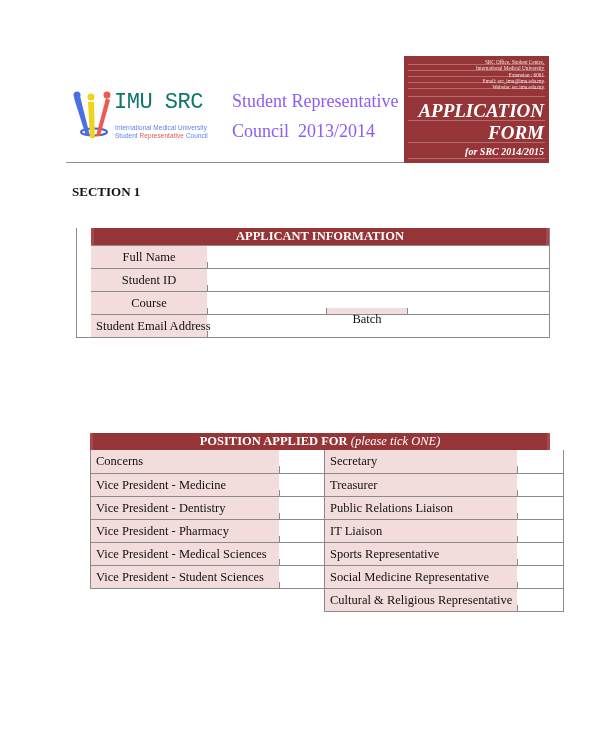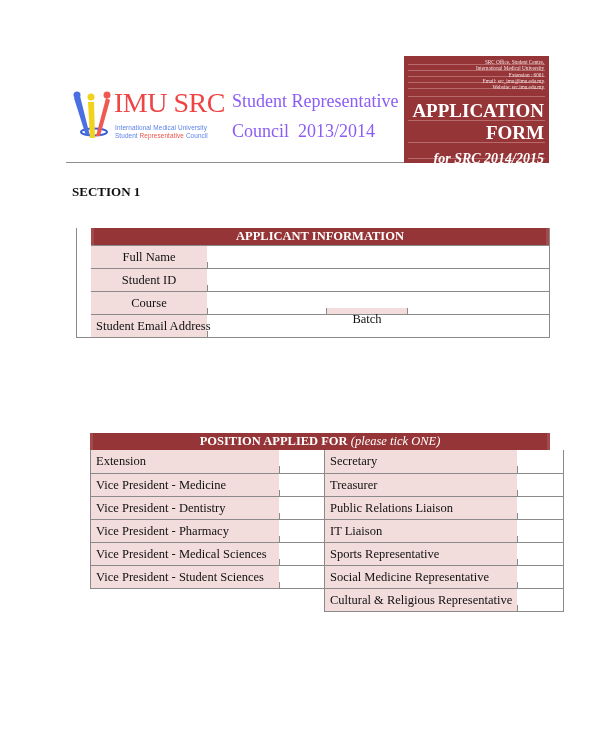--- a/index.html
+++ b/index.html
@@ -2,36 +2,36 @@
 <html><head>
 <meta charset="utf-8">
 <style>
   html, body { margin:0; padding:0; }
   body { width:600px; height:730px; background:#ffffff; position:relative; font-family:"Liberation Serif", serif; color:#111; overflow:hidden; }
   .abs { position:absolute; }
 
   
   .logo { left:72px; top:86px; width:152px; height:56px; }
   .logo-mark { position:absolute; left:0; top:2px; width:40px; height:52px; }
-  .logo-title { position:absolute; left:42px; top:0; font-family:Liberation Serif, serif; font-size:28px; color:#ef4444; letter-spacing:-0.5px; line-height:34px; white-space:nowrap; }
+  .logo-title { position:absolute; left:42px; top:0; font-family:Liberation Mono, monospace; font-size:22px; color:#0f766e; letter-spacing:-0.5px; line-height:34px; white-space:nowrap; }
   .logo-sub { position:absolute; left:43px; font-family:"Liberation Sans", sans-serif; font-size:6.4px; color:#5d83ea; white-space:nowrap; letter-spacing:0.1px; }
   .logo-sub.l1 { top:38px; }
   .logo-sub.l2 { top:46px; }
   .logo-sub .red { color:#e8554d; }
 
   .council { left:232px; top:86px; font-size:18px; line-height:30px; color:#8b5cf6; white-space:nowrap; }
 
   .header-rule { left:66px; top:162px; width:340px; height:1px; background:#8e8e8e; }
 
   .badge { left:404px; top:56px; width:145px; height:107px; background:#963537; color:#fff; }
   .badge-lines { position:absolute; left:4px; right:4px; top:0; }
   .badge-line { position:absolute; left:0; right:0; height:1px; background:#b86b6c; }
   .contact { position:absolute; right:5px; top:3px; text-align:right; font-size:5.2px; line-height:6.3px; color:#f4e4e4; }
-  .app-title { position:absolute; right:5px; top:44px; text-align:right; font-weight:bold; font-size:19px; line-height:22px; }
-  .app-sub { position:absolute; right:5px; top:89px; font-style:italic; font-weight:bold; font-size:14px; line-height:14px;margin-top:7px; }
+  .app-title { position:absolute; right:5px; top:44px; text-align:right; font-style:italic; font-weight:bold; font-size:19px; line-height:22px; }
+  .app-sub { position:absolute; right:5px; top:89px; font-style:italic; font-weight:bold; font-size:10px; line-height:14px; }
 
   .section { left:72px; top:184px; font-size:13px; font-weight:bold; }
 
   
   .tbl { position:absolute; border:1px solid #8a8a8a; border-top:none; box-sizing:border-box;padding-left:14px; }
   .thead { height:17px; background:#963537; color:#fff; font-weight:bold; font-size:12.5px; line-height:17px; text-align:center; border-left:3px solid #a54a4c; border-right:3px solid #a54a4c; }
   .thead i { font-weight:normal; }
   .row { display:flex; border-top:1px solid #8a8a8a; box-sizing:border-box; }
   .cell { box-sizing:border-box; font-size:12.5px; line-height:22px; padding:0 5px; white-space:nowrap; }
   .lbl { background:#f2dcdc; }
@@ -128,21 +128,21 @@
     <div class="cell lbl" style="width:116px">Student Email Address</div>
     <div class="cell val bl" style="flex:1"></div>
   </div>
 </div>
 
 <div class="tbl positions">
   <div class="thead"><span>POSITION APPLIED FOR</span> <i>(please tick ONE)</i></div>
   <div class="pos-grid">
     <div class="pos-col left">
       <div class="row">
-          <div class="cell lbl">Extension</div>
+          <div class="cell lbl">Concerns</div>
           <div class="cell val bl"></div>
         </div>
       <div class="row">
           <div class="cell lbl">Vice President - Medicine</div>
           <div class="cell val bl"></div>
         </div>
       <div class="row">
           <div class="cell lbl">Vice President - Dentistry</div>
           <div class="cell val bl"></div>
         </div>

